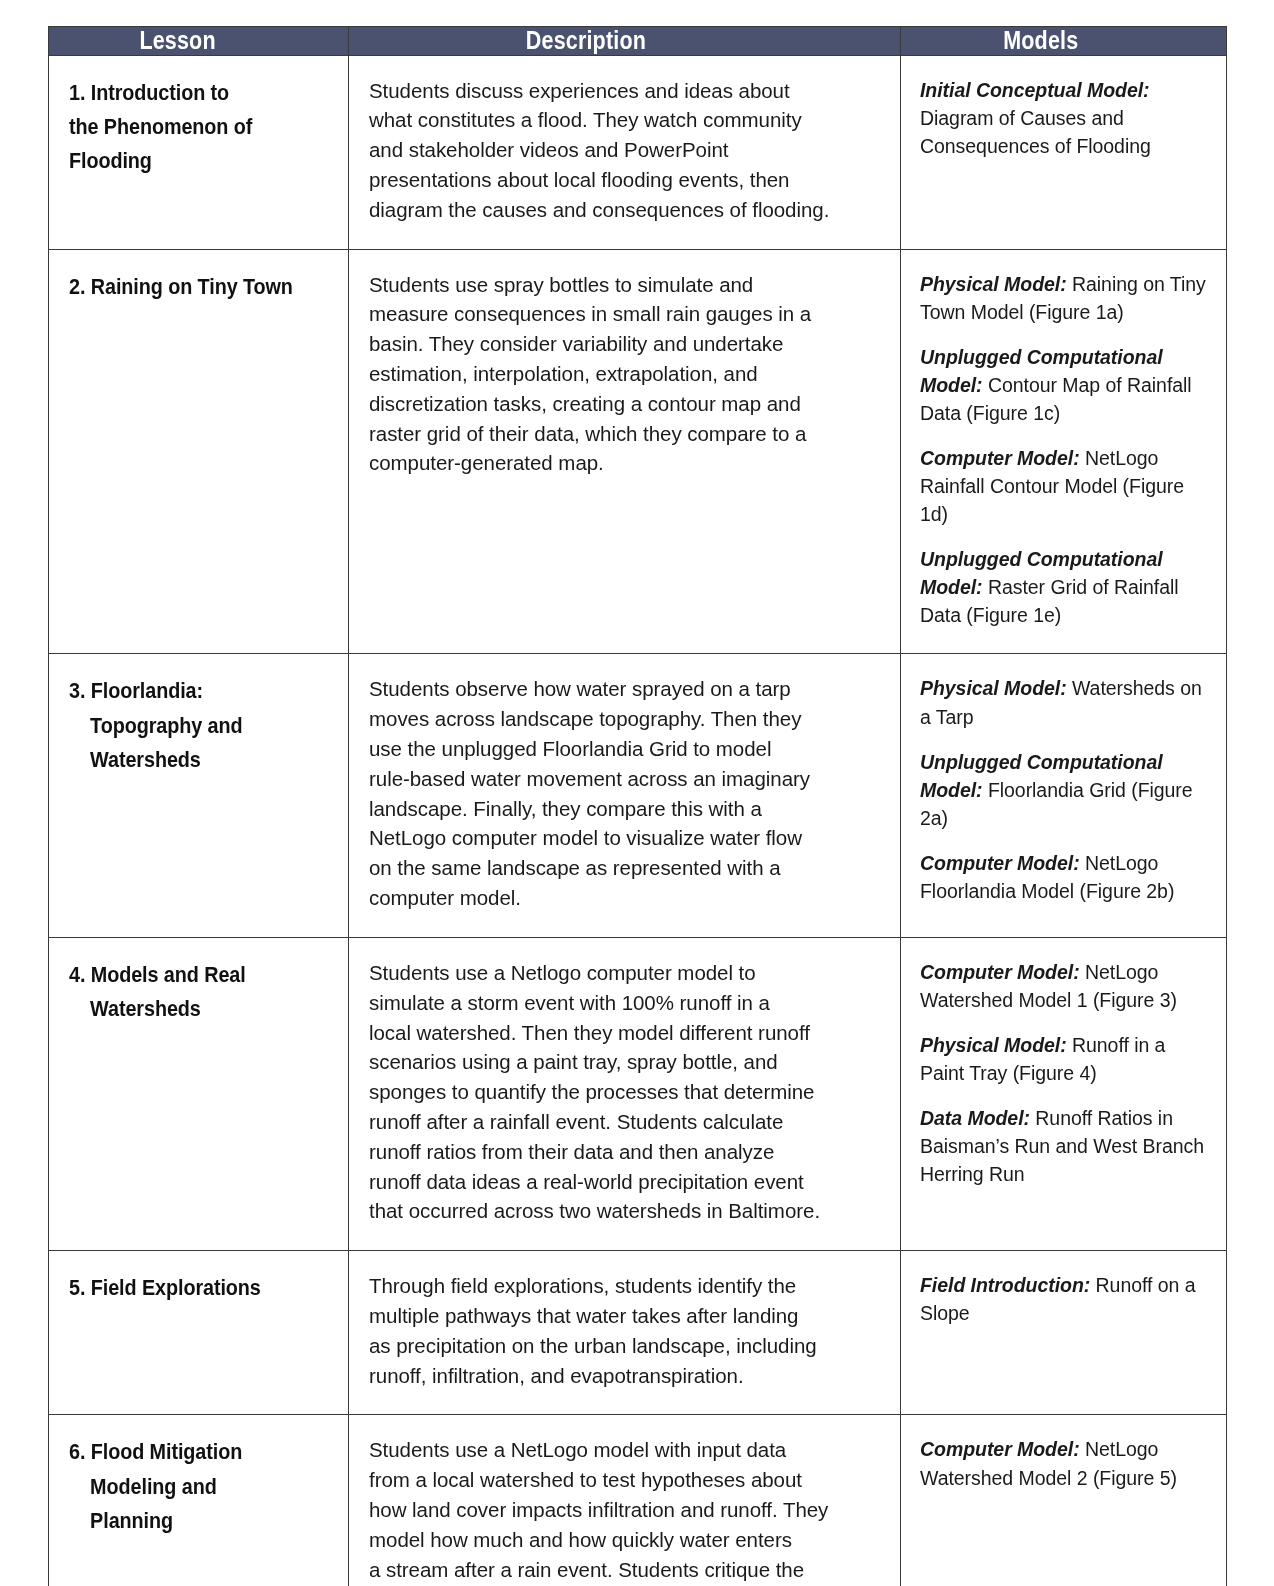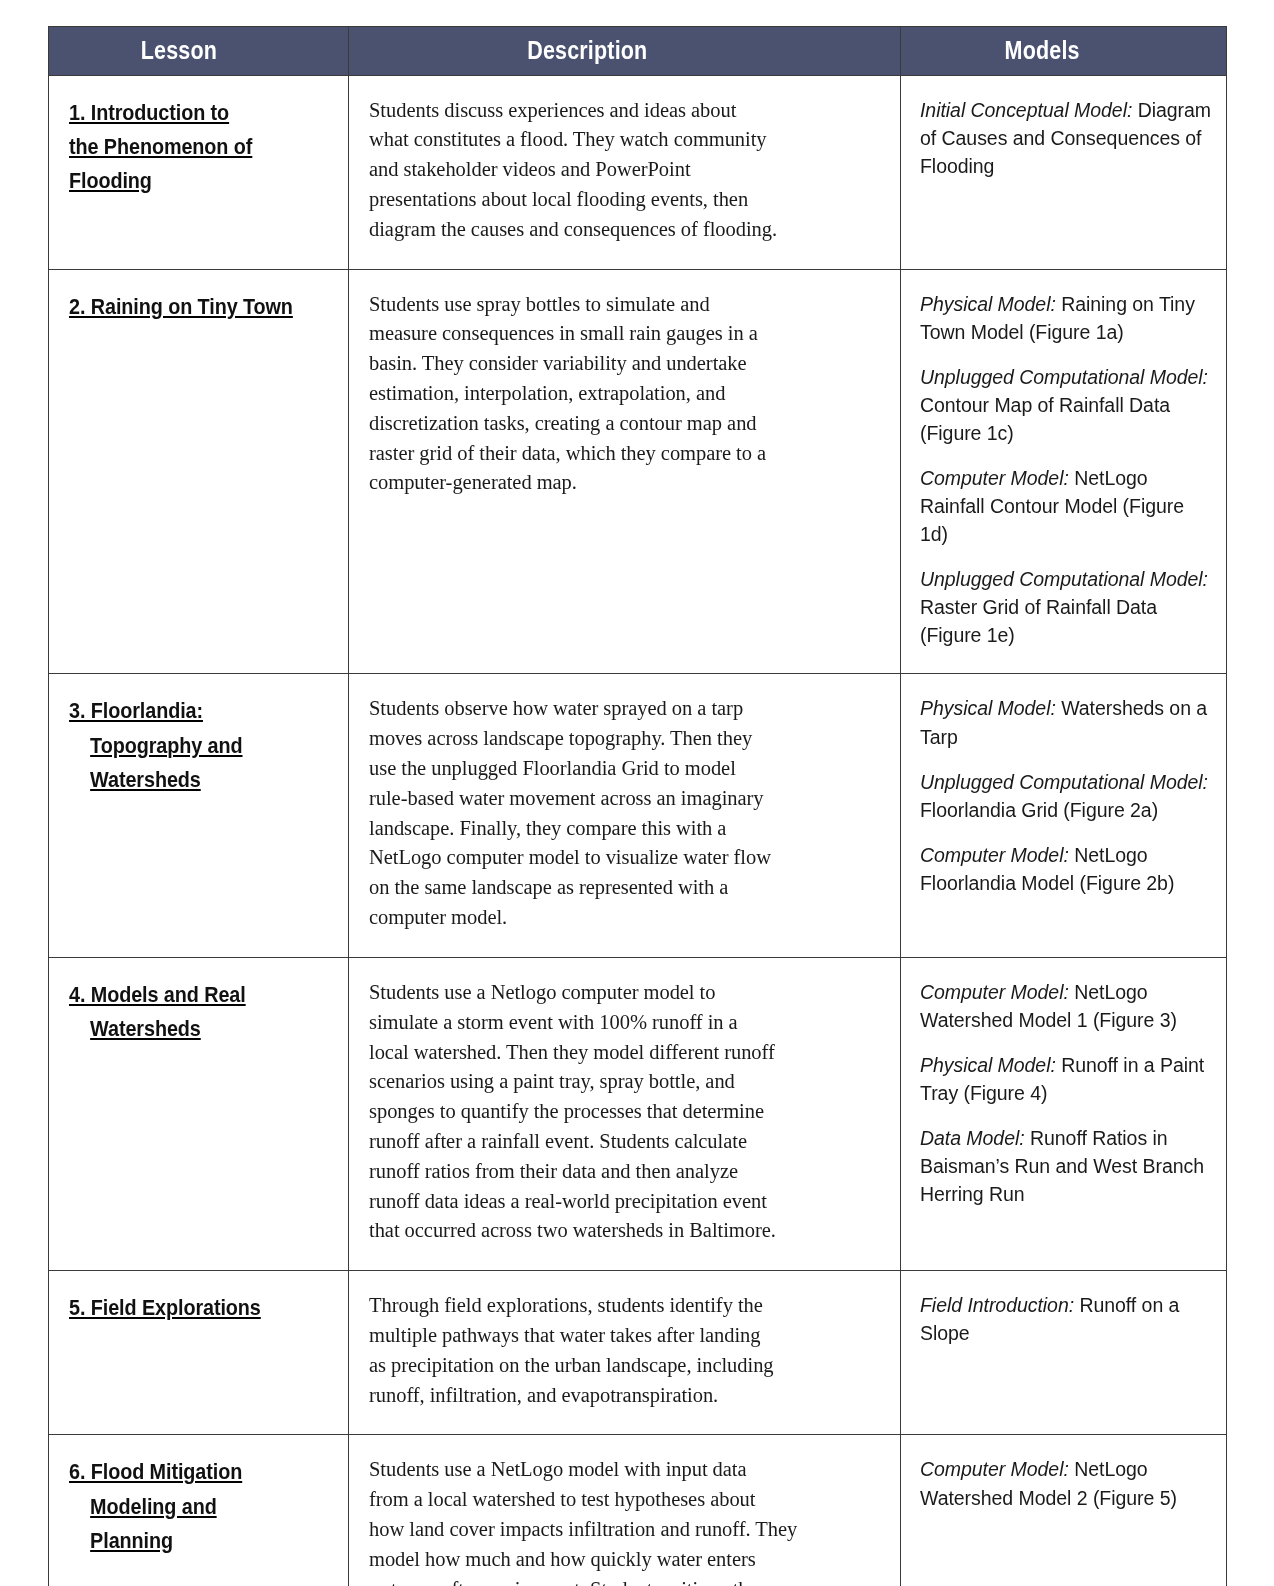--- a/index.html
+++ b/index.html
@@ -32,21 +32,21 @@
   }
 
   .lesson-table col.c-lesson { width: 300px; }
   .lesson-table col.c-desc   { width: 552px; }
   .lesson-table col.c-models { width: 326px; }
 
   .lesson-table th,
   .lesson-table td {
     border: 1px solid #3a3a3a;
     vertical-align: top;
-    padding: 10px;
+    padding: 0;
   }
 
   
   thead th {
     background: #4a5270;
     border-color: #2f3448;
     padding: 16px 18px 18px 18px;
   }
   .head-label {
     display: block;
@@ -56,21 +56,20 @@
     font-stretch: condensed;
     letter-spacing: 0.2px;
     line-height: 1.1;
     transform: scaleX(0.86);
     transform-origin: left center;
   }
 
   
   td.lesson-cell {
     padding: 20px 14px 24px 20px;
-    text-decoration: underline;
   }
   .lesson-title {
     font-size: 22.5px;
     font-weight: bold;
     line-height: 1.52;
     letter-spacing: -0.1px;
     color: #111111;
     transform: scaleX(0.88);
     transform-origin: left top;
     width: 113.6%;
@@ -85,41 +84,40 @@
 
   
   td.desc-cell {
     padding: 20px 22px 24px 20px;
   }
   .desc-text {
     font-size: 20.5px;
     line-height: 1.455;
     color: #1a1a1a;
     letter-spacing: -0.05px;
-    font-family: Liberation Serif, serif;
   }
   .desc-text .ln {
     display: block;
     white-space: pre;
   }
 
   
   td.models-cell {
     padding: 20px 14px 24px 19px;
   }
   .model-entry {
     font-size: 19.5px;
     line-height: 1.44;
     color: #1a1a1a;
     margin-bottom: 17px;
     letter-spacing: -0.05px;
   }
   .model-entry:last-child { margin-bottom: 0; }
   .model-entry .mlabel {
-    font-weight: normal;
+    font-weight: bold;
     font-style: italic;
   }
   .model-entry .mtext { font-style: normal; text-align: right; }
 
 </style>
 </head>
 <body>
 
 <div class="page">
   <table class="lesson-table">

